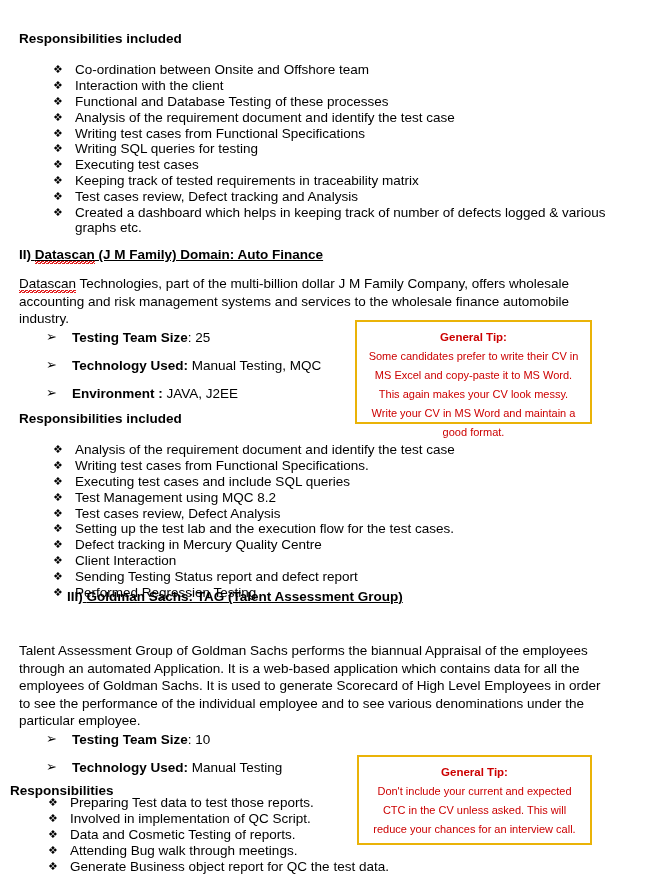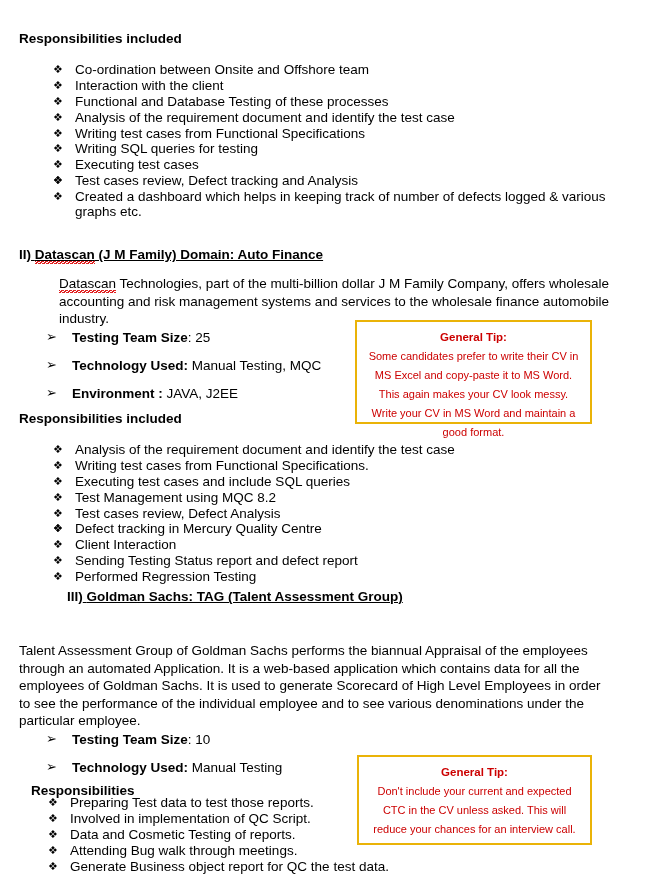--- a/index.html
+++ b/index.html
@@ -134,66 +134,66 @@
   <div class="abs heading" style="left:19px; top:30px;">Responsibilities included</div>
 
   <ul class="diamonds abs" style="left:53px; top:62px; width:580px;">
     <li><span class="bul">❖</span><span>Co-ordination between Onsite and Offshore team</span></li>
     <li><span class="bul">❖</span><span>Interaction with the client</span></li>
     <li><span class="bul">❖</span><span>Functional and Database Testing of these processes</span></li>
     <li><span class="bul">❖</span><span>Analysis of the requirement document and identify the test case</span></li>
     <li><span class="bul">❖</span><span>Writing test cases from Functional Specifications</span></li>
     <li><span class="bul">❖</span><span>Writing SQL queries for testing</span></li>
     <li><span class="bul">❖</span><span>Executing test cases</span></li>
-    <li><span class="bul">❖</span></li>
+    <li><span class="bul">❖</span><span>Keeping track of tested requirements in traceability matrix</span></li>
     <li><span class="bul">❖</span><span>Test cases review, Defect tracking and Analysis</span></li>
     <li style="width:560px;"><span class="bul">❖</span><span>Created a dashboard which helps in keeping track of number of defects logged &amp; various graphs etc.</span></li>
   </ul>
 
   <div class="abs heading" style="left:19px; top:246px;">
     <span class="num">II)</span><span class="ul">&nbsp;<span class="spellerr">Datascan</span><span> (J M Family) Domain: Auto Finance</span></span>
   </div>
 
-  <div class="abs para" style="left:19px; top:275px; width:570px;margin-left:40px;">
+  <div class="abs para" style="left:19px; top:275px; width:570px;">
     <span class="spellerr">Datascan</span><span> Technologies, part of the multi-billion dollar J M Family Company, offers wholesale accounting and risk management systems and services to the wholesale finance automobile industry.</span>
   </div>
 
   <ul class="arrows abs" style="left:46px; top:330px; width:300px;">
     <li><span class="bul">➢</span><span class="lbl">Testing Team Size</span><span>: 25</span></li>
     <li><span class="bul">➢</span><span class="lbl">Technology Used:</span><span> Manual Testing, MQC</span></li>
     <li><span class="bul">➢</span><span class="lbl">Environment :</span><span> JAVA, J2EE</span></li>
   </ul>
 
   <div class="abs heading" style="left:19px; top:410px;">Responsibilities included</div>
 
   <ul class="diamonds abs" style="left:53px; top:442px; width:580px;">
     <li><span class="bul">❖</span><span>Analysis of the requirement document and identify the test case</span></li>
     <li><span class="bul">❖</span><span>Writing test cases from Functional Specifications.</span></li>
     <li><span class="bul">❖</span><span>Executing test cases and include SQL queries</span></li>
     <li><span class="bul">❖</span><span>Test Management using MQC 8.2</span></li>
     <li><span class="bul">❖</span><span>Test cases review, Defect Analysis</span></li>
-    <li><span class="bul">❖</span></li>
+    <li><span class="bul">❖</span><span>Setting up the test lab and the execution flow for the test cases.</span></li>
     <li><span class="bul">❖</span><span>Defect tracking in Mercury Quality Centre</span></li>
     <li><span class="bul">❖</span><span>Client Interaction</span></li>
     <li><span class="bul">❖</span><span>Sending Testing Status report and defect report</span></li>
     <li><span class="bul">❖</span><span>Performed Regression Testing</span></li>
   </ul>
 
   <div class="abs heading" style="left:19px; top:588px;margin-left:48px;">
     <span class="num">III)</span><span class="ul">&nbsp;<span>Goldman Sachs: TAG (Talent Assessment Group)</span></span>
   </div>
 
   <div class="abs para" style="left:19px; top:642px; width:585px;">Talent Assessment Group of Goldman Sachs performs the biannual Appraisal of the employees through an automated Application. It is a web-based application which contains data for all the employees of Goldman Sachs. It is used to generate Scorecard of High Level Employees in order to see the performance of the individual employee and to see various denominations under the particular employee.</div>
 
   <ul class="arrows abs" style="left:46px; top:732px; width:300px;">
     <li><span class="bul">➢</span><span class="lbl">Testing Team Size</span><span>: 10</span></li>
     <li><span class="bul">➢</span><span class="lbl">Technology Used:</span><span> Manual Testing</span></li>
   </ul>
 
-  <div class="abs heading" style="left:31px; top:782px;">Responsibilities</div>
+  <div class="abs heading" style="left:10px; top:782px;">Responsibilities</div>
 
   <ul class="diamonds abs" style="left:48px; top:795px; width:580px;">
     <li><span class="bul">❖</span><span>Preparing Test data to test those reports.</span></li>
     <li><span class="bul">❖</span><span>Involved in implementation of QC Script.</span></li>
     <li><span class="bul">❖</span><span>Data and Cosmetic Testing of reports.</span></li>
     <li><span class="bul">❖</span><span>Attending Bug walk through meetings.</span></li>
     <li><span class="bul">❖</span><span>Generate Business object report for QC the test data.</span></li>
   </ul>
 
   <div class="tipbox" style="left:355px; top:320px; width:237px; height:104px;">

